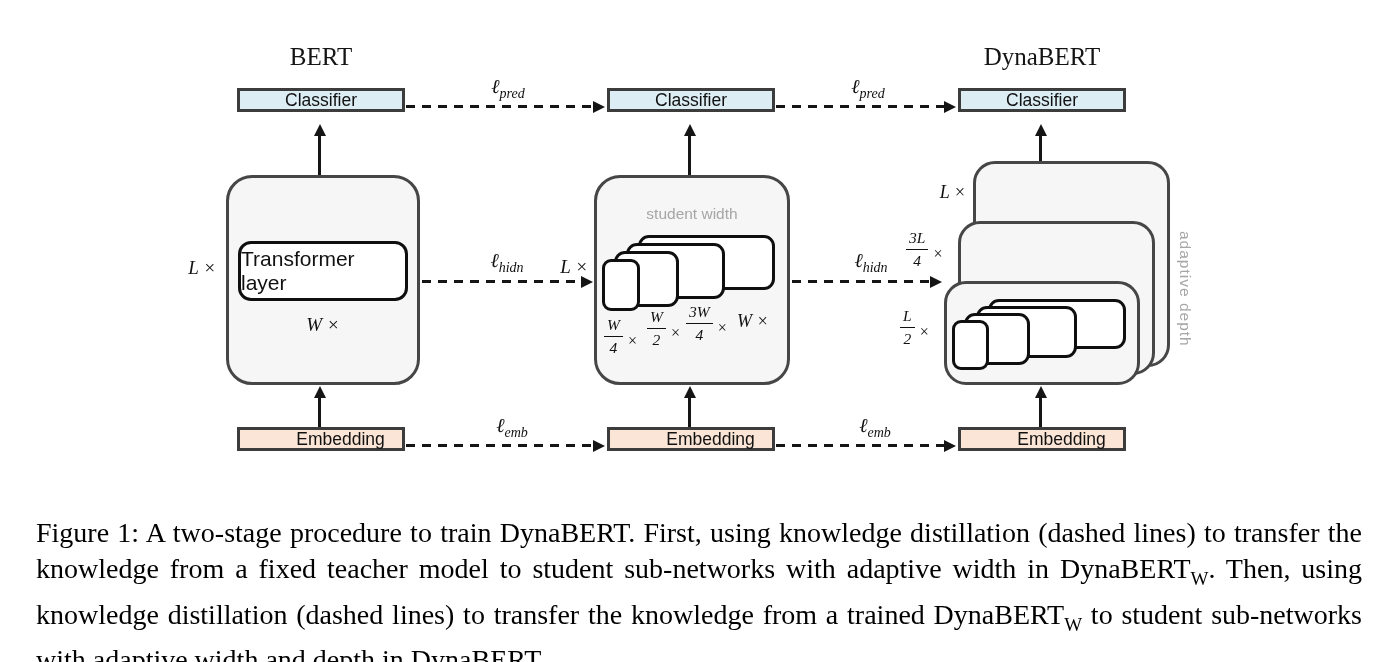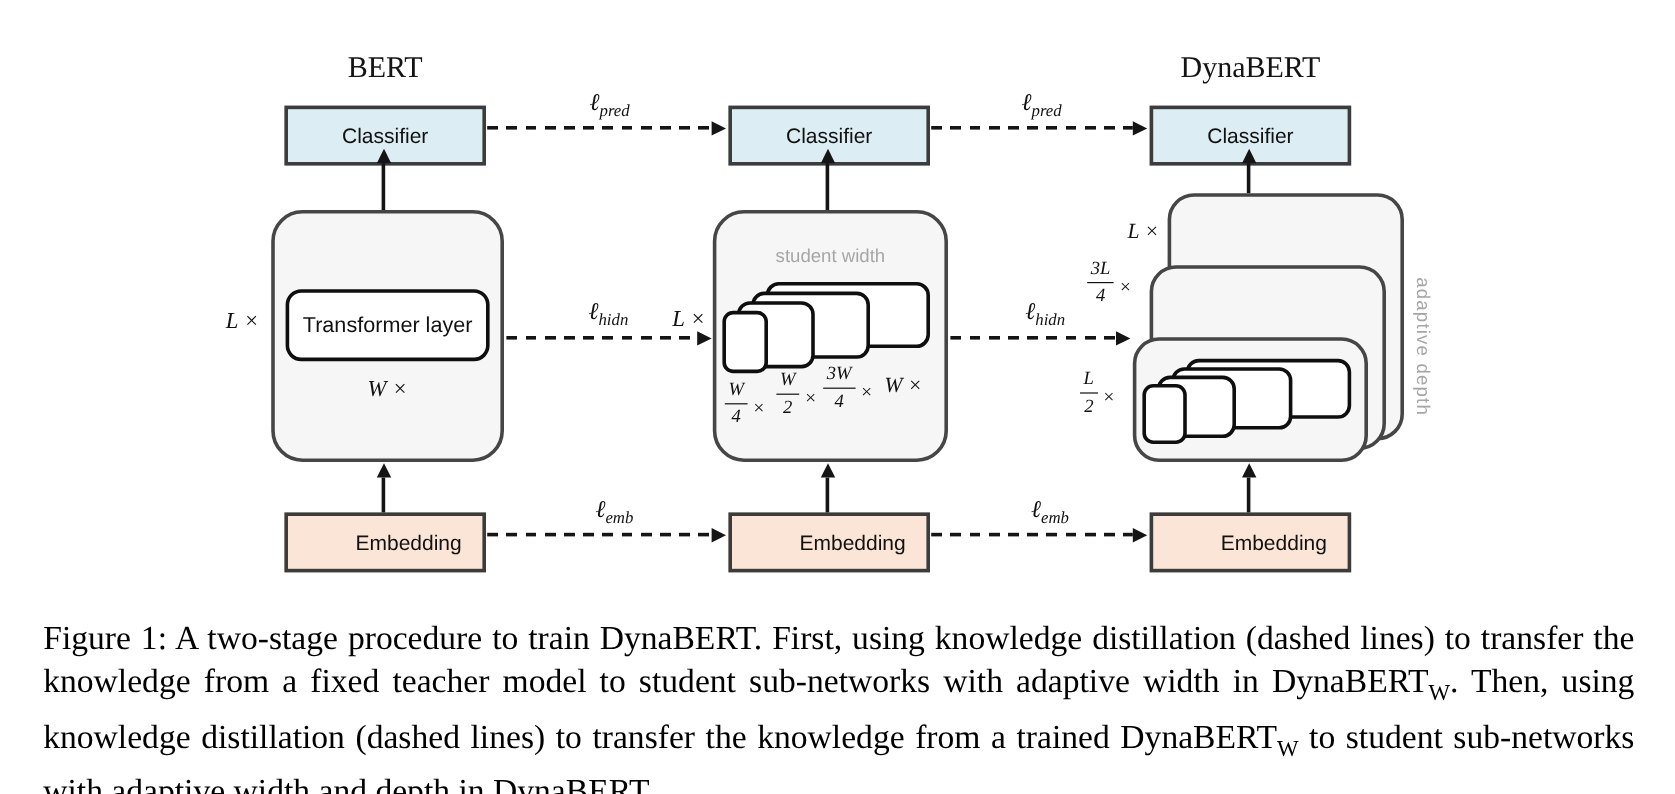--- a/index.html
+++ b/index.html
@@ -5,35 +5,35 @@
   html,body{margin:0;padding:0;background:#ffffff;}
   .page{position:relative;width:1396px;height:662px;background:#fff;overflow:hidden;
         font-family:"Liberation Sans",sans-serif;color:var(--ink,#1a1a1a);margin-top:23px;}
 
   
   .mtitle{position:absolute;font-family:"Liberation Serif",serif;font-size:25px;
           color:#141414;text-align:center;}
   .mtitle .tsub{font-size:17px;}
 
   
-  .hbox{position:absolute;width:168px;height:50px;box-sizing:border-box;
+  .hbox{position:absolute;width:168px;height:24px;box-sizing:border-box;
         border:3px solid #3c3c3c;display:flex;align-items:center;justify-content:center;
         font-size:17.5px;color:#111;}
   .classifier{background:var(--classifier-fill,#dcedf4);}
   .embedding{background:var(--embedding-fill,#fbe5d6);padding-left:39px;}
 
   
   .panel{position:absolute;box-sizing:border-box;background:var(--panel-fill,#f6f6f6);
          border:3px solid var(--panel-border,#464646);border-radius:26px;}
   .panel.small-r{border-radius:22px;}
 
   
   .wbox{position:absolute;box-sizing:border-box;background:#ffffff;border:3px solid #0f0f0f;
         border-radius:11px;}
-  .tlayer{display:flex;align-items:center;justify-content:center;font-size:18px;color:#111;
+  .tlayer{display:flex;align-items:center;justify-content:center;font-size:21px;color:#111;
           border-radius:13px;}
 
   
   .muted{position:absolute;color:var(--muted-text,#a6a6a6);font-size:15.5px;}
   .vert{writing-mode:vertical-rl;letter-spacing:1px;}
 
   
   .mathlbl{position:absolute;font-family:"Liberation Serif",serif;font-style:italic;
            font-size:19px;color:#111;line-height:1;}
   .loss{position:absolute;font-family:"Liberation Serif",serif;font-style:italic;
@@ -158,21 +158,21 @@
   <span class="mathlbl" style="left:546px;top:234px;width:42px;text-align:right;">L ×</span>
 
   <div class="panel small-r" style="left:973px;top:138px;width:197px;height:206px;"></div>
   <div class="panel small-r" style="left:958px;top:198px;width:197px;height:154px;"></div>
   <div class="panel small-r" style="left:944px;top:258px;width:196px;height:104px;"></div>
   <div class="wbox" style="left:988px;top:276px;width:138px;height:50px;"></div>
   <div class="wbox" style="left:976px;top:283px;width:101px;height:52px;"></div>
   <div class="wbox" style="left:964px;top:290px;width:66px;height:52px;"></div>
   <div class="wbox" style="left:952px;top:297px;width:37px;height:50px;border-radius:9px;"></div>
   <span class="mathlbl" style="left:916px;top:160px;width:50px;text-align:right;font-size:18px;">L ×</span>
-  <span class="fgroup" style="left:906px;top:193px;">
+  <span class="fgroup" style="left:906px;top:207px;">
       <span class="frac">
         <span class="num">3L</span>
         <span class="den">4</span>
       </span>
       <span class="times">×</span>
     </span>
   <span class="fgroup" style="left:900px;top:285px;">
       <span class="frac">
         <span class="num">L</span>
         <span class="den">2</span>

